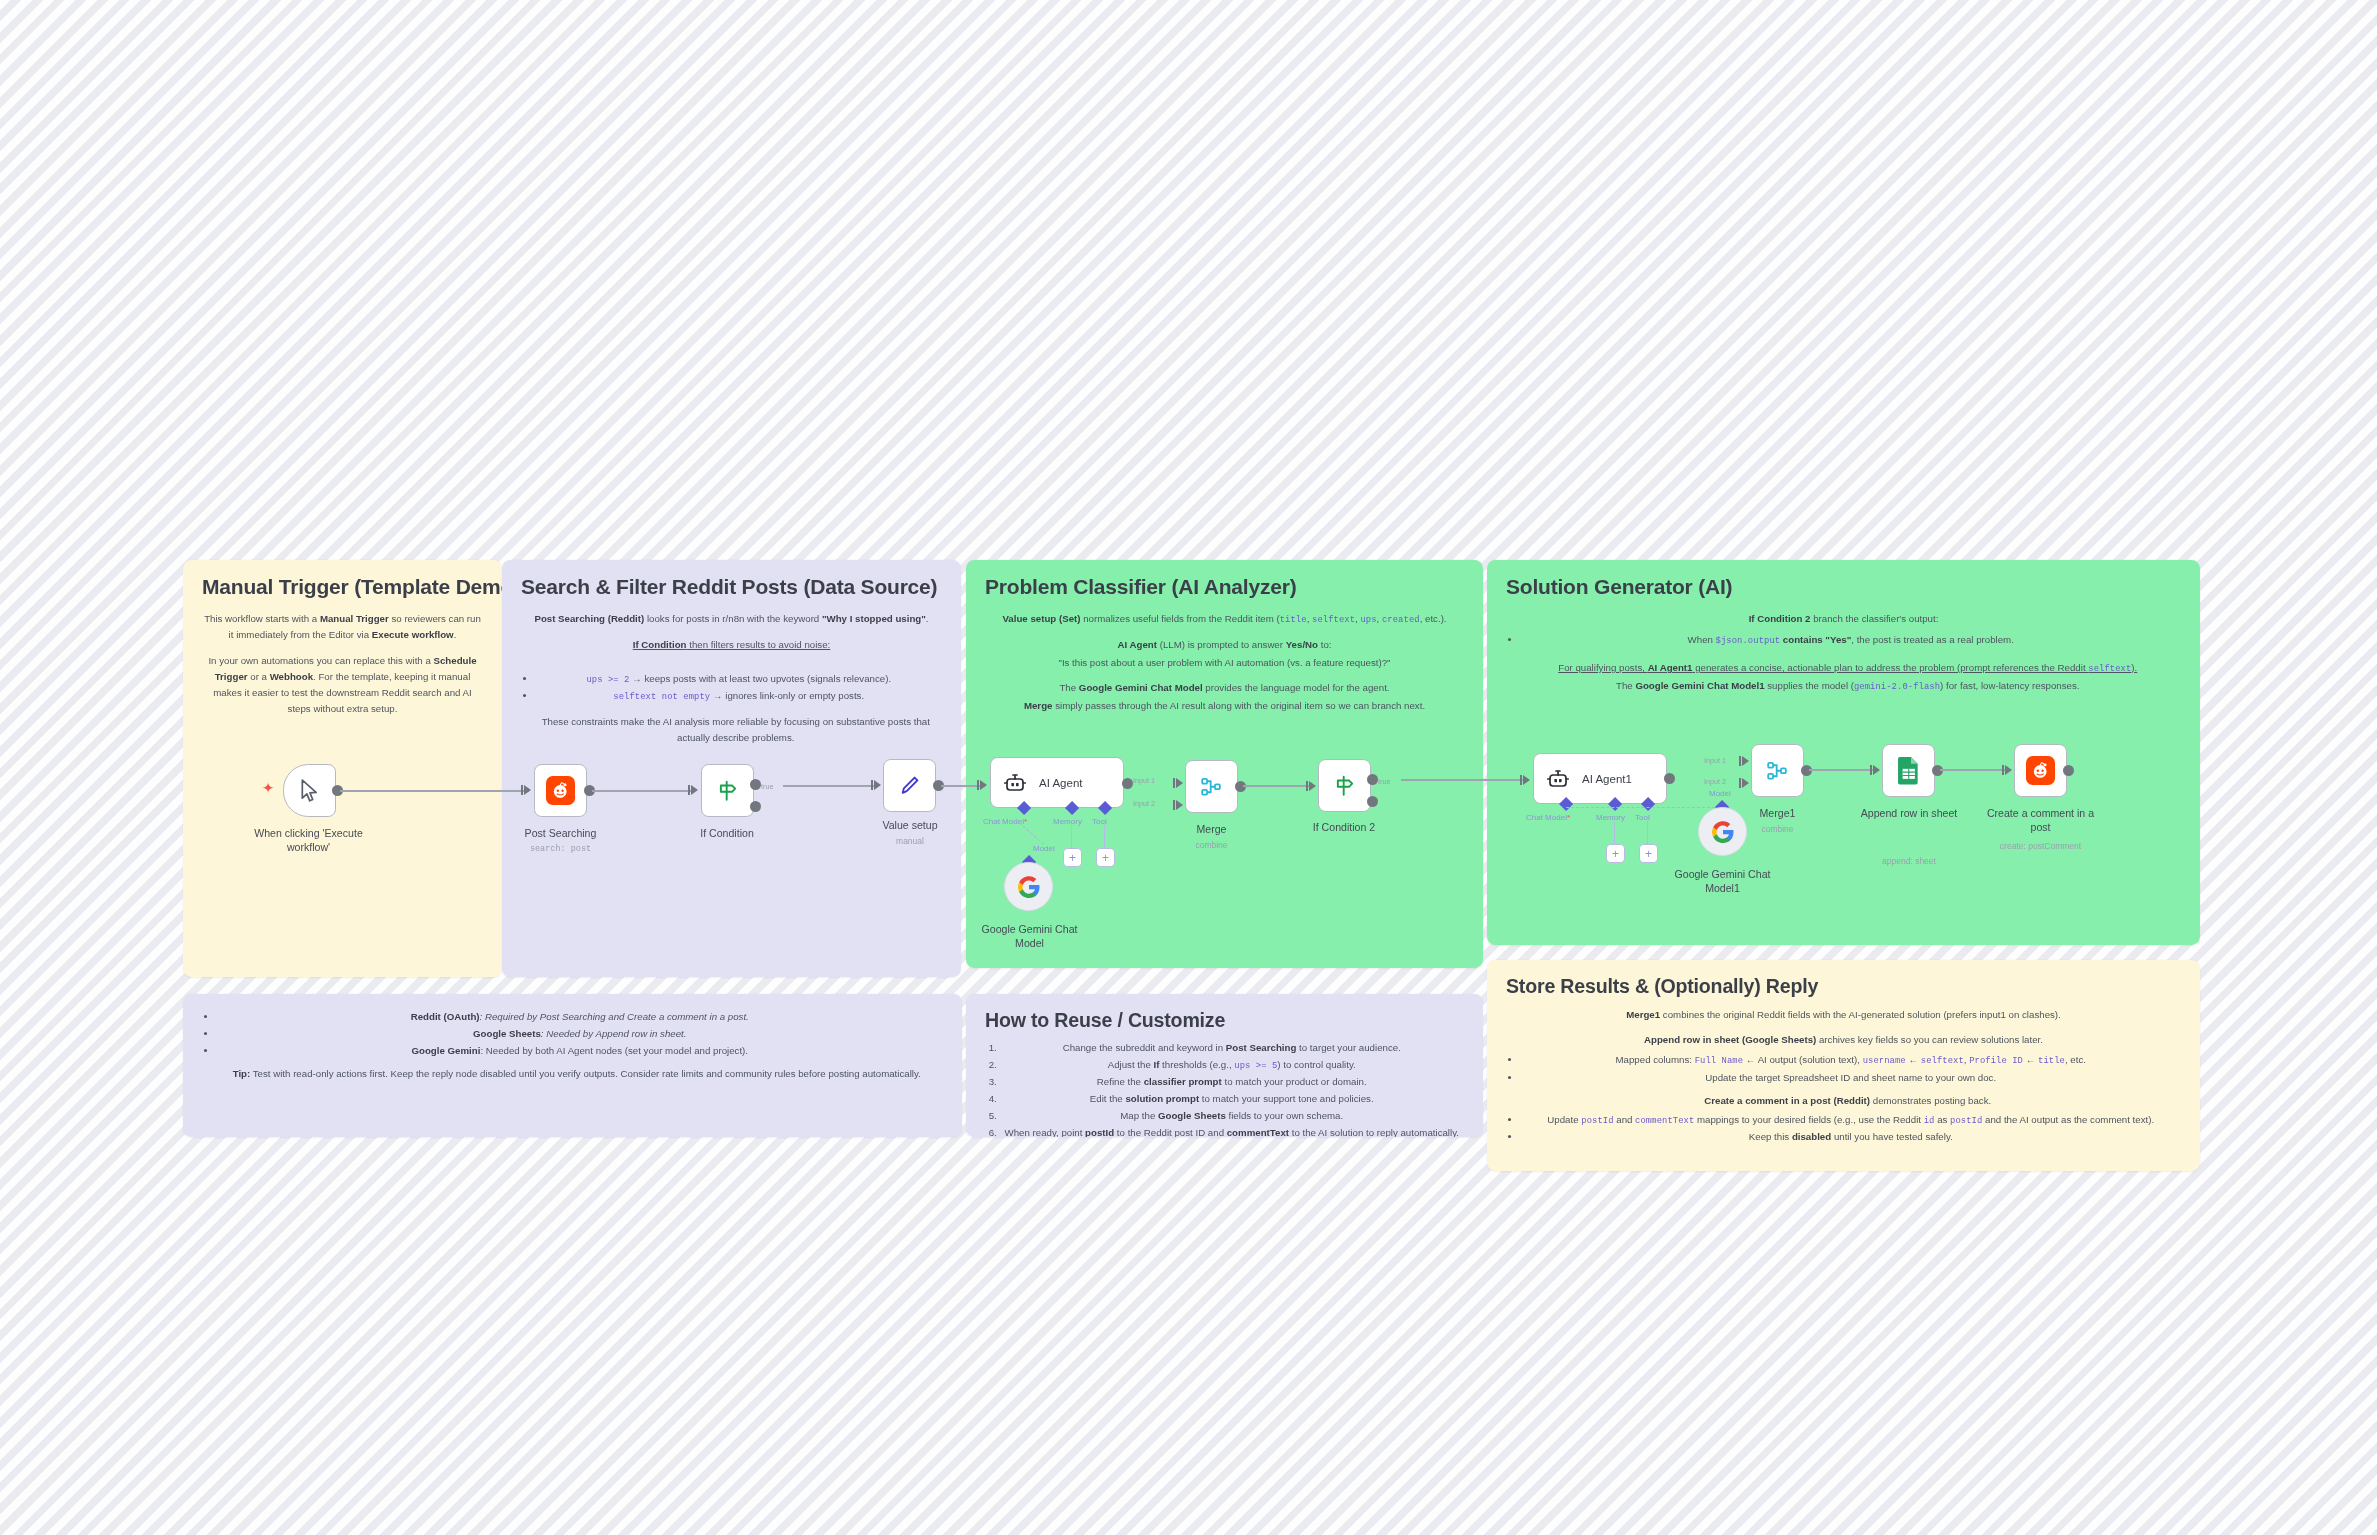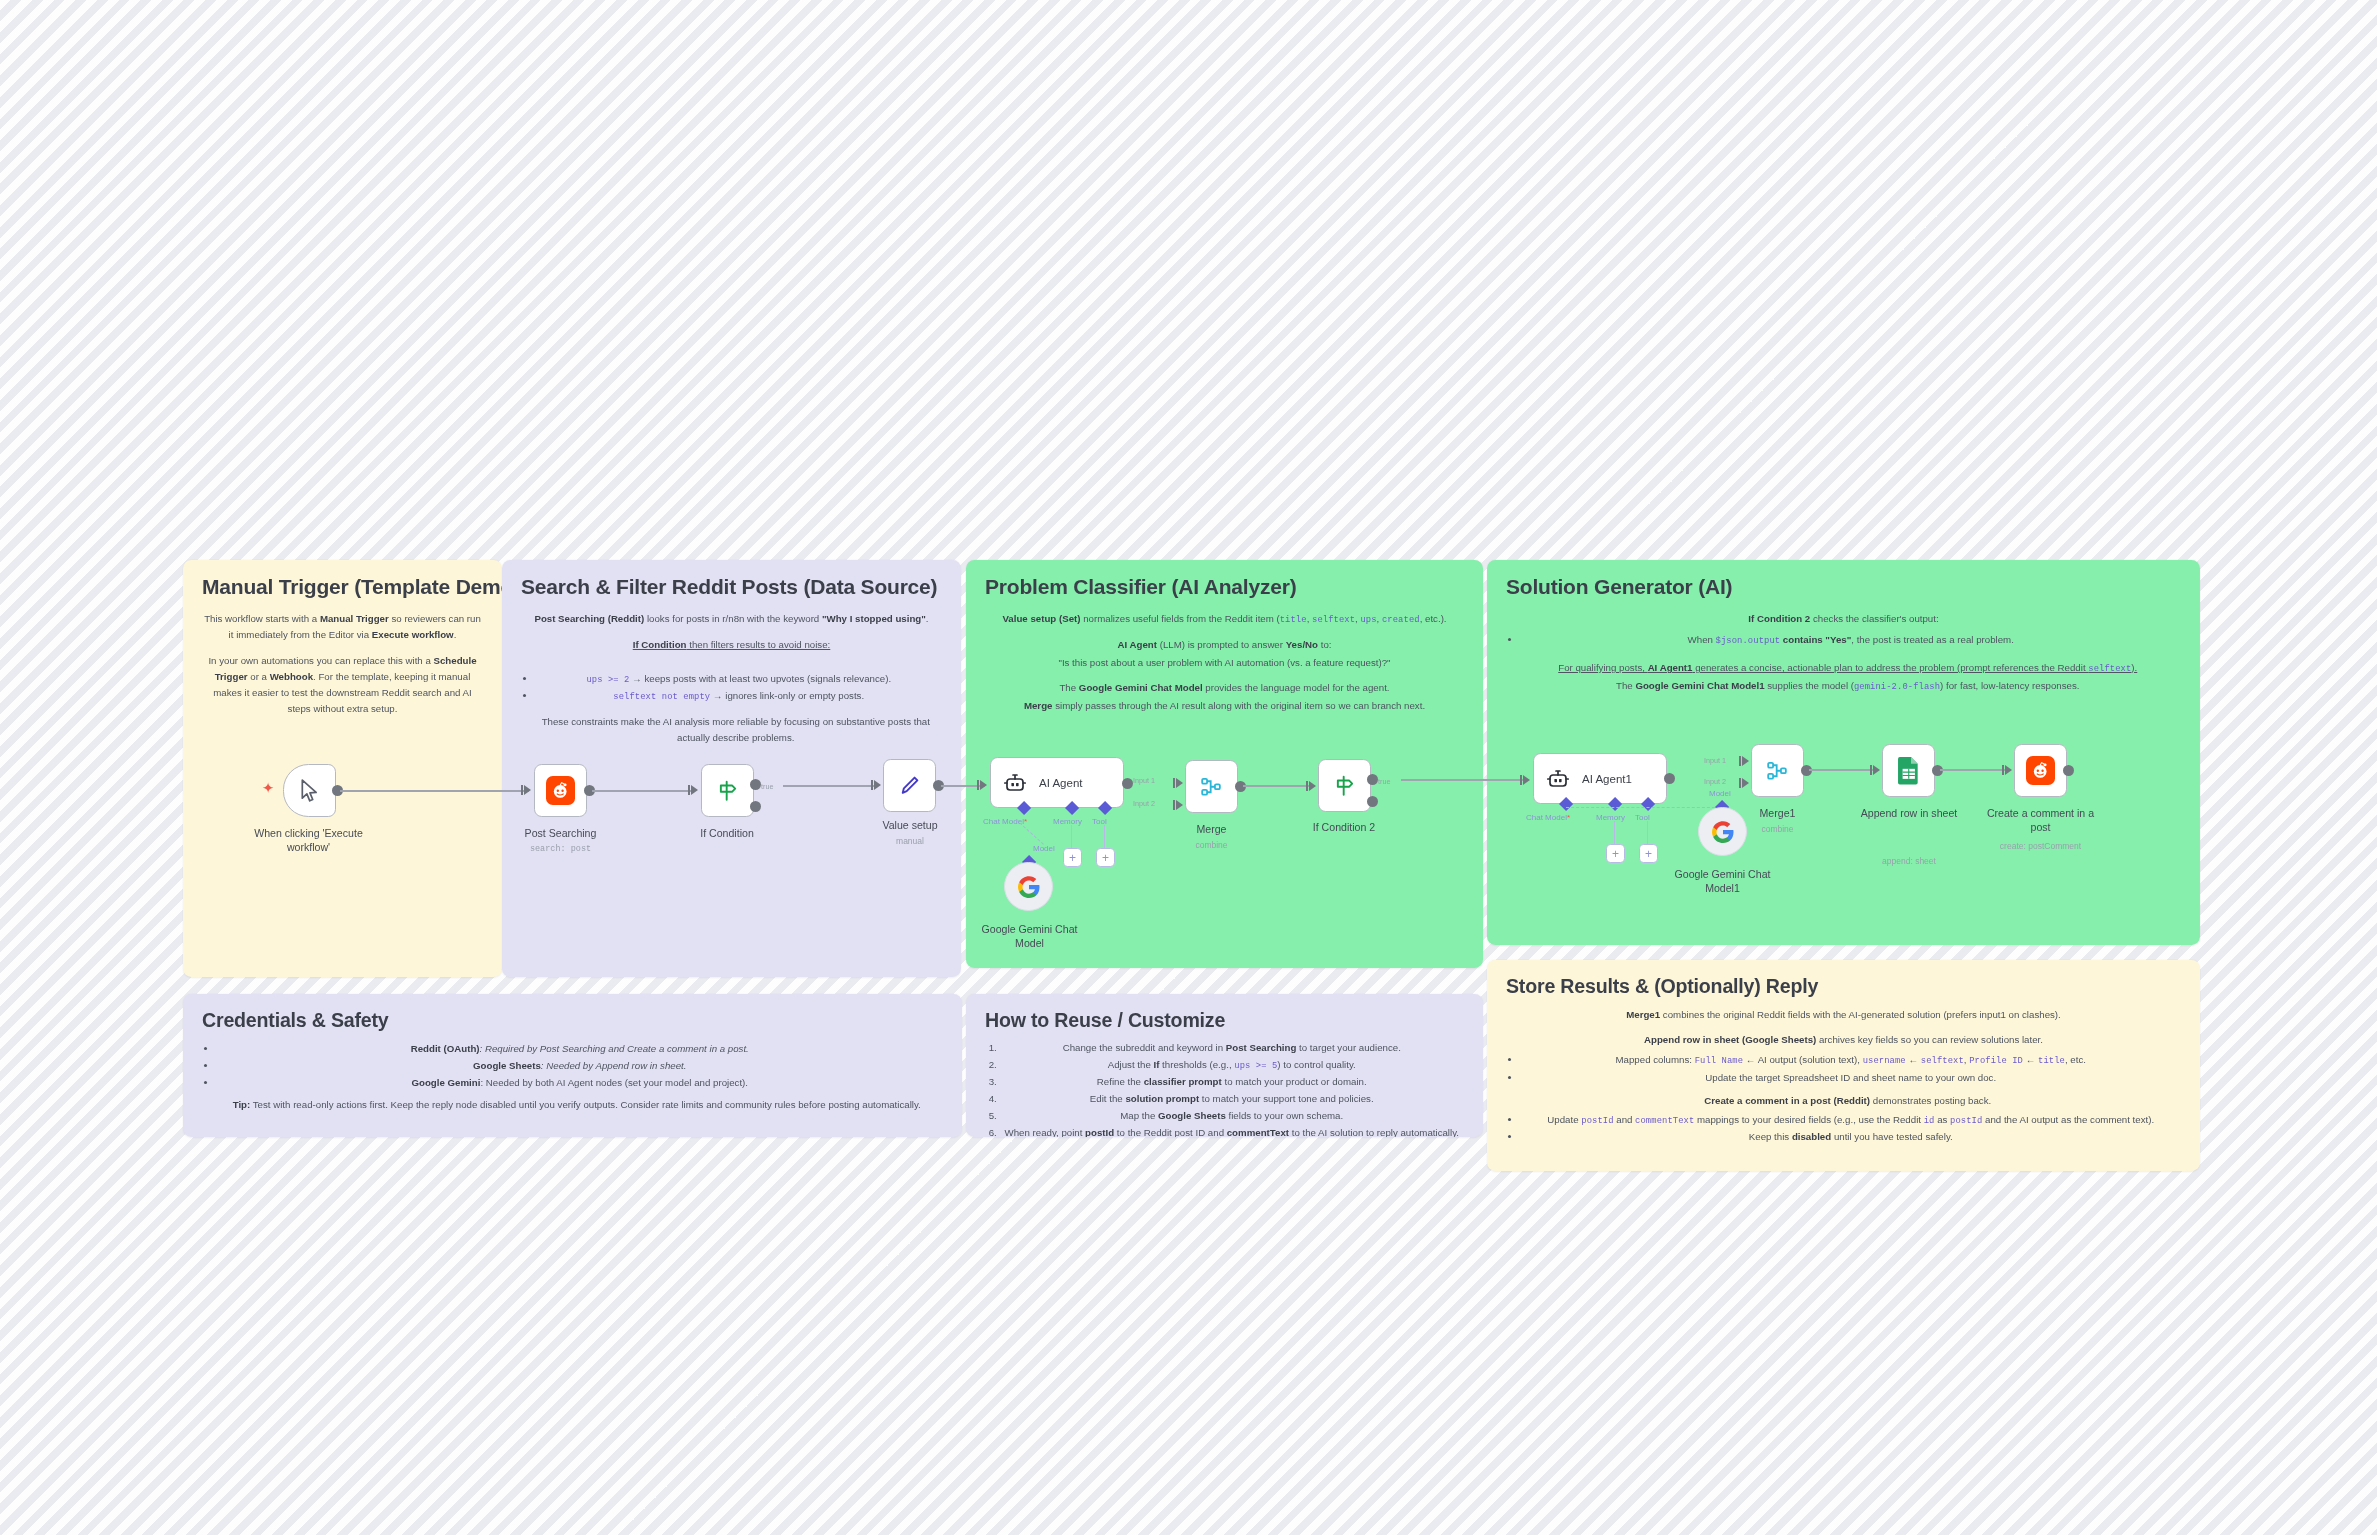--- a/index.html
+++ b/index.html
@@ -235,37 +235,36 @@
       <span>The </span><b>Google Gemini Chat Model</b><span> provides the language model for the agent.</span>
     </p>
     <p>
       <b>Merge</b><span> simply passes through the AI result along with the original item so we can branch next.</span>
     </p>
   </div>
 
   <div class="sticky white" id="p-solution">
     <h2>Solution Generator (AI)</h2>
     <p style="margin-bottom:4.3px;">
-      <b>If Condition 2</b><span> checks the classifier's output:</span>
+      <b>If Condition 2</b><span> branch the classifier's output:</span>
     </p>
     <ul>
       <li>
         <span>When </span><code>$json.output</code><b> contains "Yes"</b><span>, the post is treated as a real problem.</span>
       </li>
     </ul>
     <p class="indent tight" style="margin-top:12px;text-decoration:underline;">
       <span>For qualifying posts, </span><b>AI Agent1</b><span> generates a concise, actionable plan to address the problem (prompt references the Reddit </span><code>selftext</code><span>).</span>
     </p>
     <p class="indent">
       <span>The </span><b>Google Gemini Chat Model1</b><span> supplies the model (</span><code>gemini-2.0-flash</code><span>) for fast, low-latency responses.</span>
     </p>
   </div>
 
   <div class="sticky purple" id="p-creds">
-    <h2 style="font-size:19.6px;margin-bottom:8.5px;">Credentials &amp; Safety</h2>
     <ul style="margin-bottom:6.8px;">
       <li><b>Reddit (OAuth)</b><em>: Required by Post Searching and Create a comment in a post.</em></li>
       <li><b>Google Sheets</b><em>: Needed by Append row in sheet.</em></li>
       <li><b>Google Gemini</b><span>: Needed by both AI Agent nodes (set your model and project).</span></li>
     </ul>
     <p class="indent">
       <b>Tip:</b><span> Test with read-only actions first. Keep the reply node disabled until you verify outputs. Consider rate limits and community rules before posting automatically.</span>
     </p>
   </div>
 

